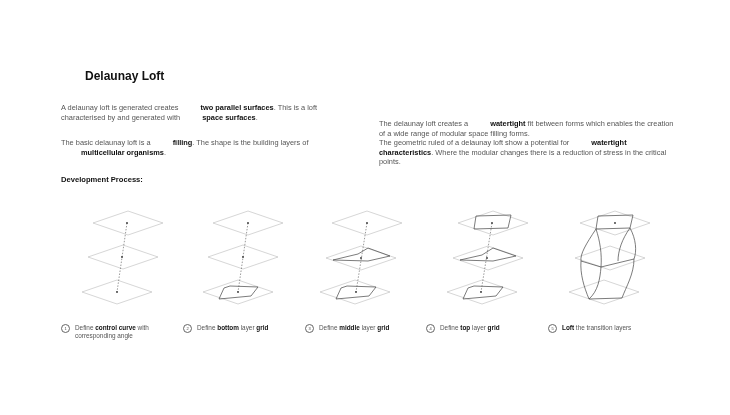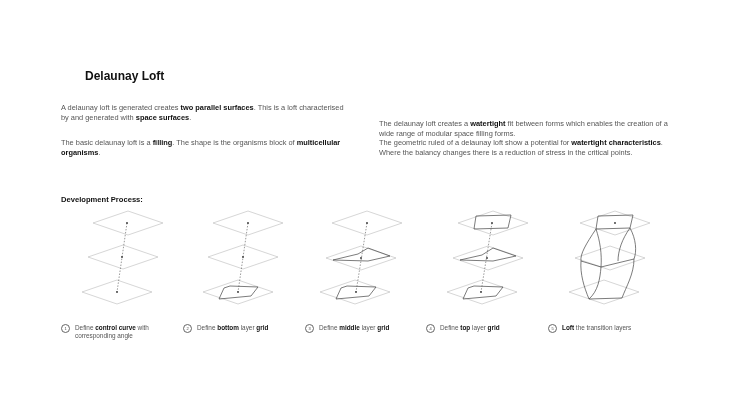--- a/index.html
+++ b/index.html
@@ -1,37 +1,37 @@
 <!DOCTYPE html>
 <html><head>
 <meta charset="utf-8">
 <style>
   html, body { margin:0; padding:0; background:#ffffff; }
   body { width:730px; height:415px; position:relative; overflow:hidden;
          font-family:"Liberation Sans", sans-serif; color:#444; }
   .title { position:absolute; left:61px; top:69px; font-size:12px; font-weight:bold; color:#111;padding-left:24px; }
   .para { position:absolute; font-size:7.4px; line-height:9.6px; color:#555; }
-  .para b { color:#111; font-weight:bold; }
-  .dev-title { position:absolute; left:61px; top:195px; font-size:7.6px; font-weight:bold; color:#111;text-align:right; }
+  .para b { color:#111; font-weight:bold;margin-left:20px; }
+  .dev-title { position:absolute; left:61px; top:175px; font-size:7.6px; font-weight:bold; color:#111;text-align:right; }
   .step { position:absolute; top:199px; width:130px; height:150px; }
   .step svg { position:absolute; left:0; top:0; }
   .caption { position:absolute; top:324px; font-size:6.4px; line-height:8px; color:#555; display:flex; align-items:flex-start; }
   .caption b { color:#111; }
   .num { width:7px; height:7px; border:0.8px solid #666; border-radius:50%; font-size:4px; line-height:7px;
          text-align:center; margin-right:5px; flex:none; margin-top:0; color:#444; }
 </style>
 </head>
 <body>
 
 <div class="title">Delaunay Loft</div>
 
 <div class="para" style="left:61px;top:103px;width:285px;"><span>A delaunay loft is generated creates </span><b>two parallel surfaces</b><span>. This is a loft characterised by and generated with </span><b>space surfaces</b><span>.</span></div>
-<div class="para" style="left:61px;top:138px;width:285px;"><span>The basic delaunay loft is a </span><b>filling</b><span>. The shape is the organisms block of </span><b>multicellular organisms</b><span>.</span></div>
+<div class="para" style="left:61px;top:138px;width:285px;"><span>The basic delaunay loft is a </span><b>filling</b><span>. The shape is the building layers of </span><b>multicellular organisms</b><span>.</span></div>
 <div class="para" style="left:379px;top:119px;width:300px;"><span>The delaunay loft creates a </span><b>watertight</b><span> fit between forms which enables the creation of a wide range of modular space filling forms.</span></div>
-<div class="para" style="left:379px;top:138px;width:300px;"><span>The geometric ruled of a delaunay loft show a potential for </span><b>watertight characteristics</b><span>. Where the balancy changes there is a reduction of stress in the critical points.</span></div>
+<div class="para" style="left:379px;top:138px;width:300px;"><span>The geometric ruled of a delaunay loft show a potential for </span><b>watertight characteristics</b><span>. Where the modular changes there is a reduction of stress in the critical points.</span></div>
 
 <div class="dev-title">Development Process:</div>
 
 <div class="step" style="left:55px;">
   <svg width="130" height="125" viewBox="0 0 130 125">
     <g fill="none" stroke="#bbb" stroke-width="0.6">
       <polygon points="38,24 73,12 108,24 73,36"></polygon>
       <polygon points="33,58 68,46 103,58 68,70"></polygon>
       <polygon points="27,93 62,81 97,93 62,105"></polygon>
     </g>

